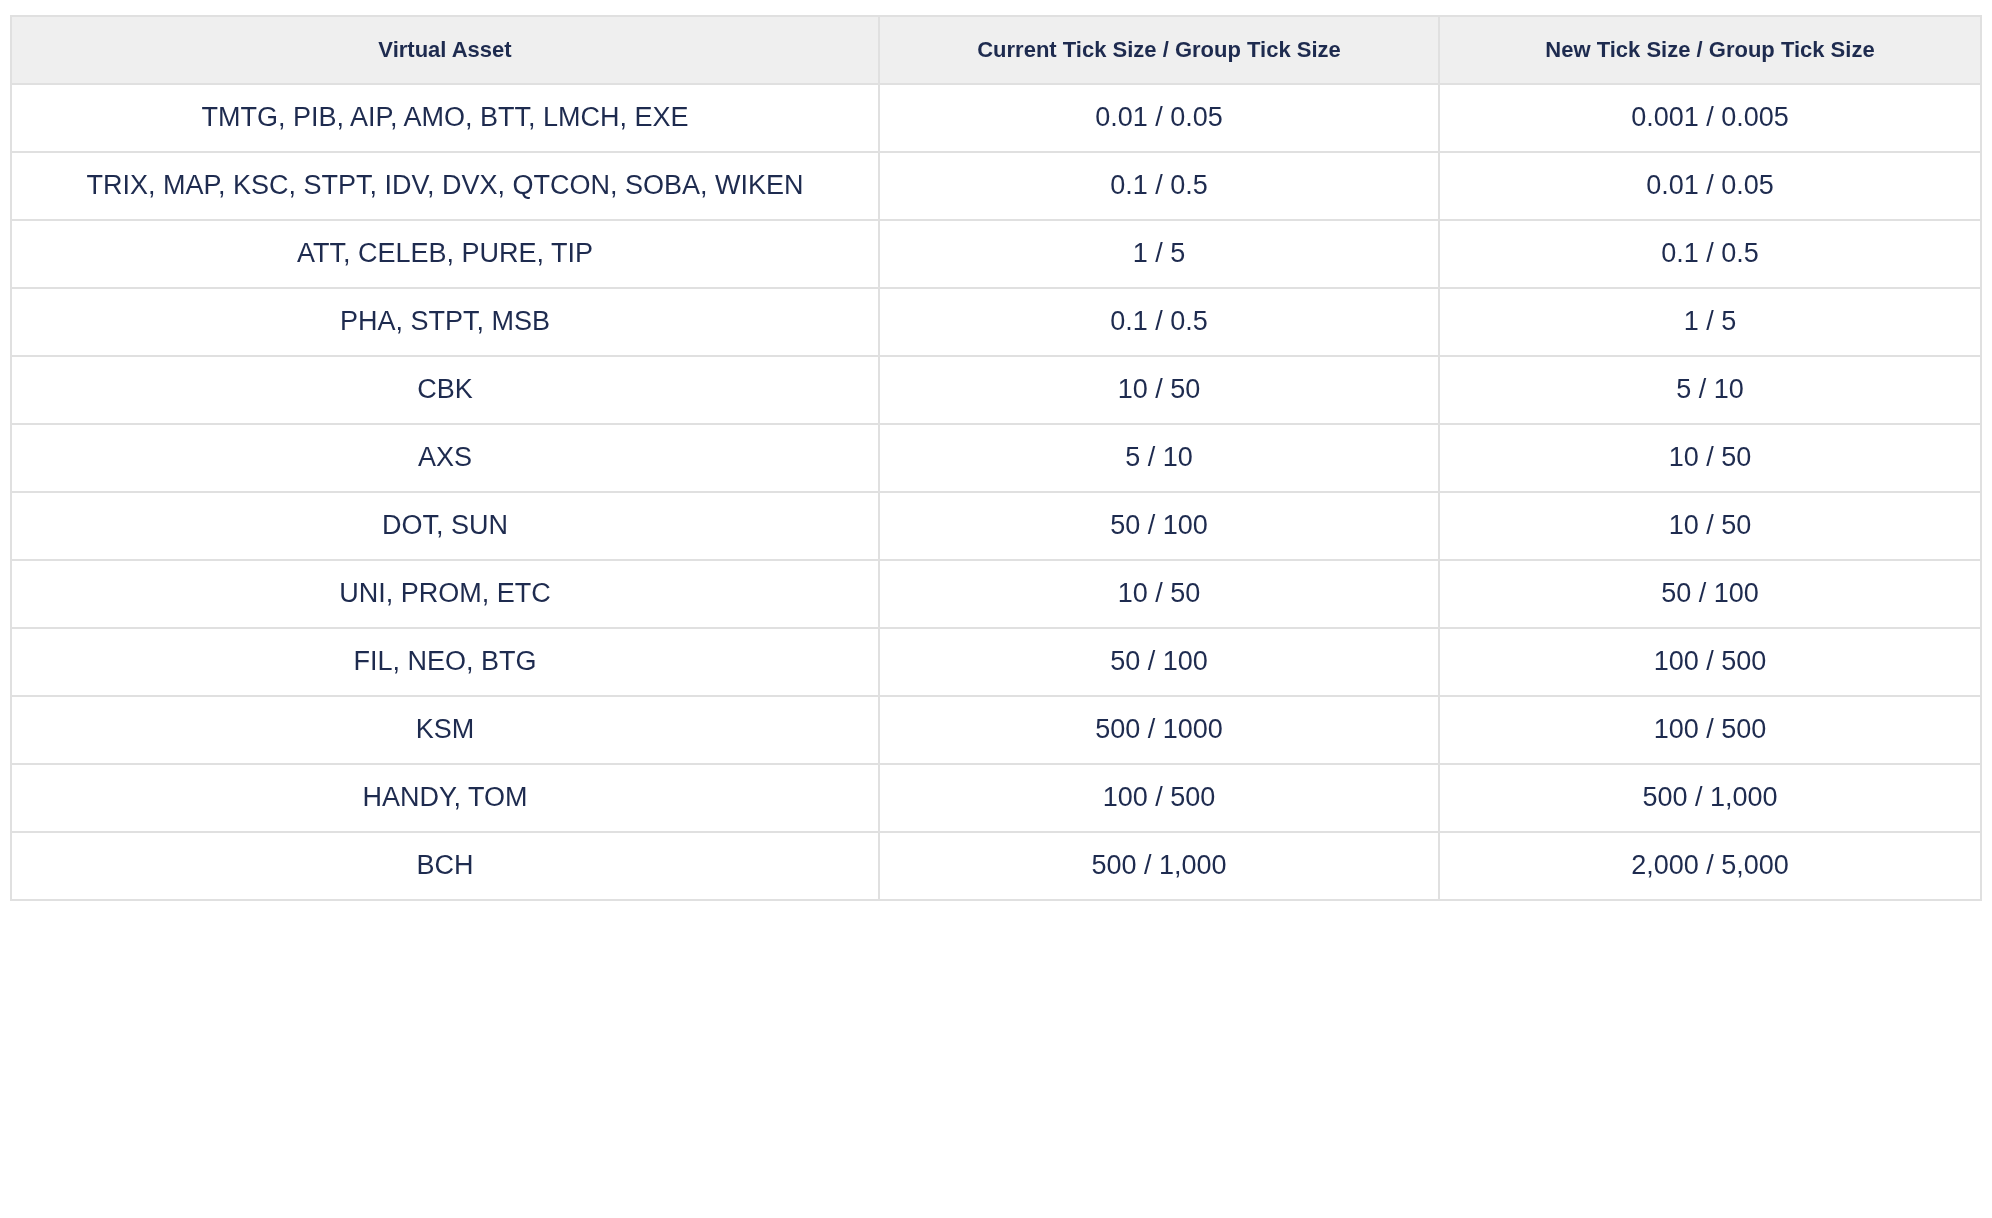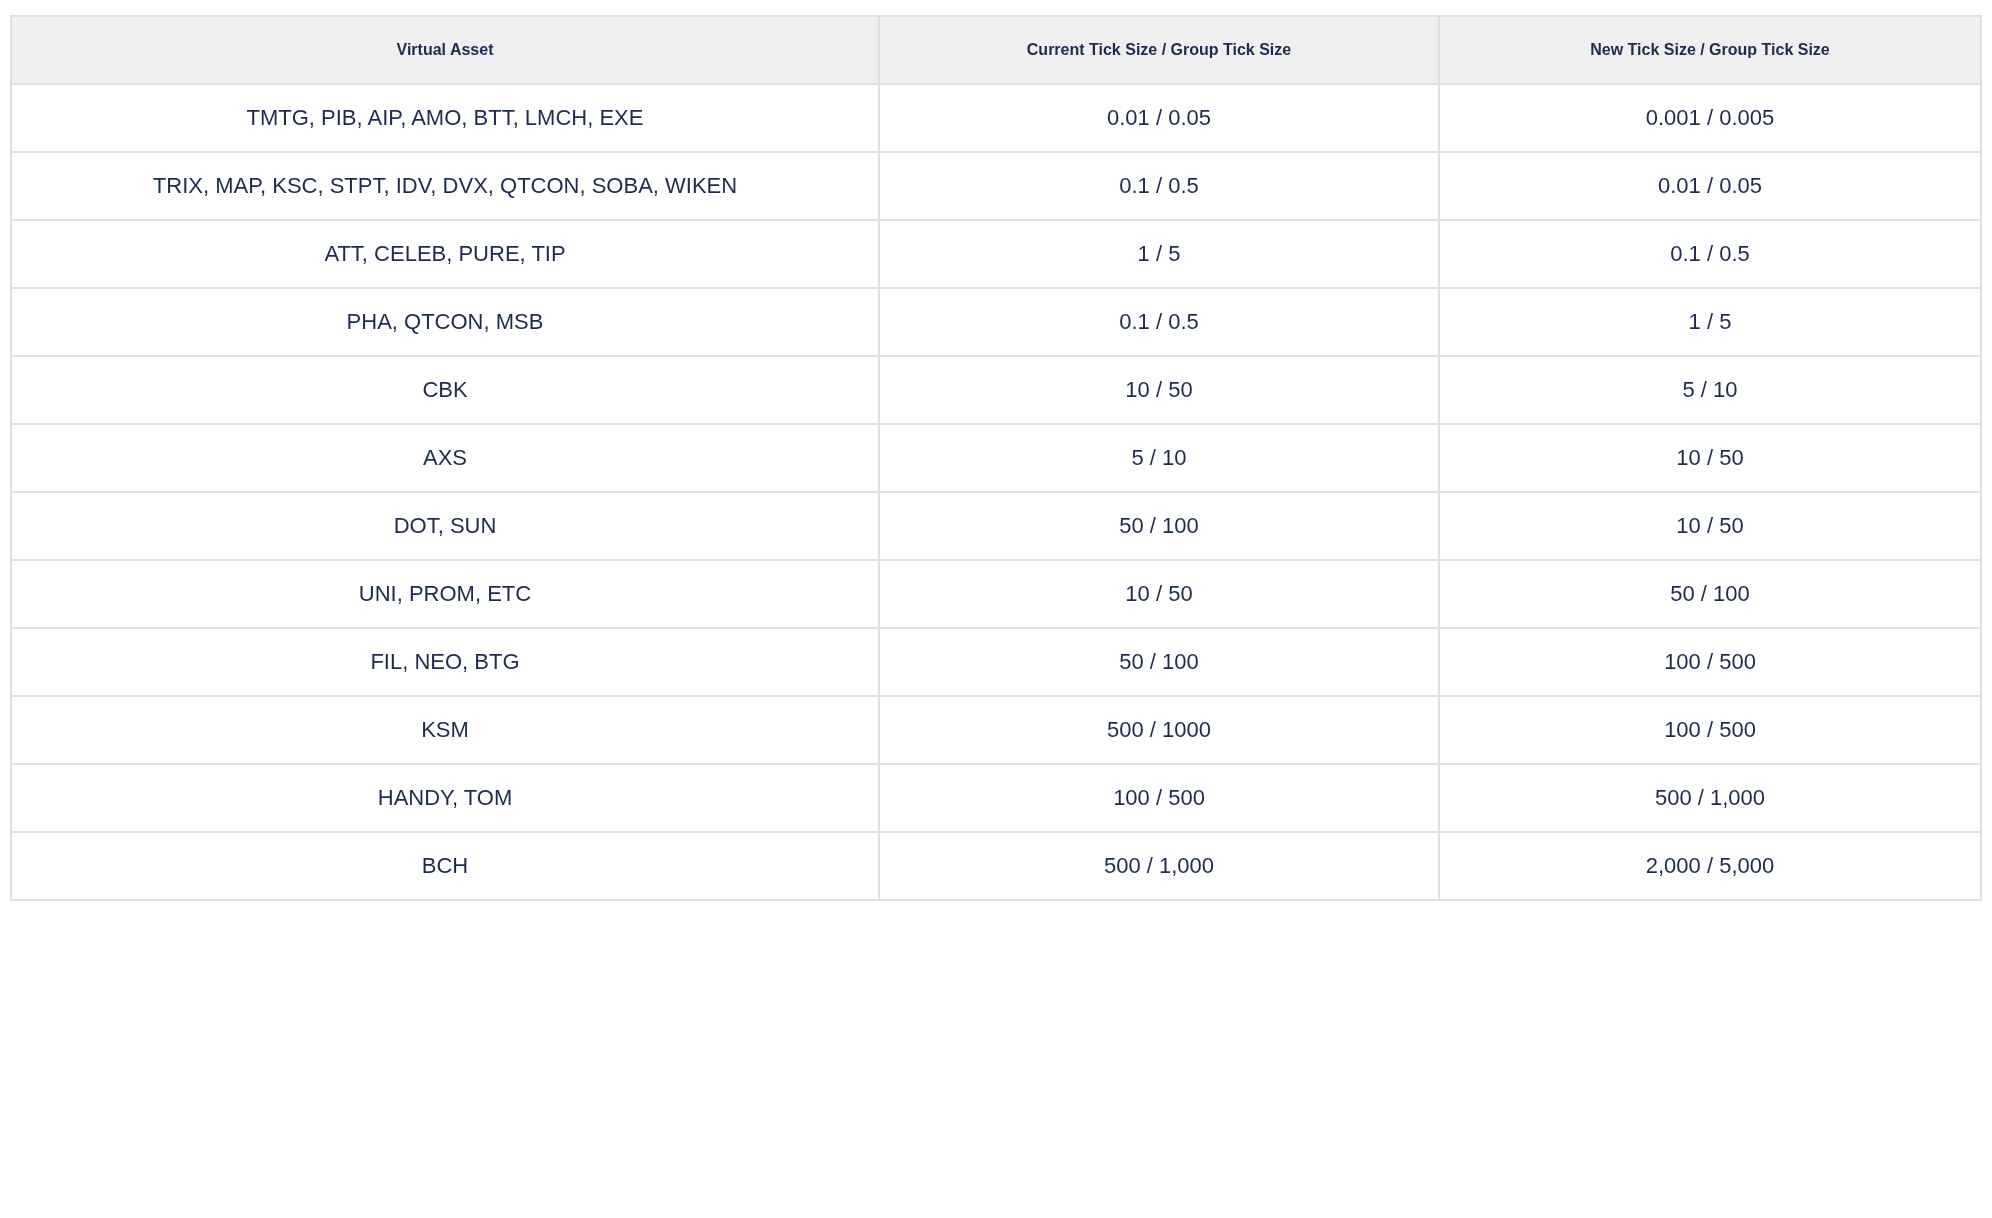--- a/index.html
+++ b/index.html
@@ -24,31 +24,31 @@
   col.c1 { width: 868px; }
   col.c2 { width: 560px; }
   col.c3 { width: 542px; }
   table.tick-table th,
   table.tick-table td {
     border: 2px solid #e0e0e0;
     height: 66px;
     text-align: center;
     vertical-align: middle;
     color: #1e2b4f;
-    font-size: 22px;
+    font-size: 27px;
     line-height: 1.3;
     padding: 0 10px;
     background: #ffffff;
     overflow: hidden;
     white-space: nowrap;
   }
   table.tick-table th {
     background: #efefef;
     font-weight: 700;
-    font-size: 16px;
+    font-size: 22px;
   }
 </style>
 </head>
 <body>
 
 <div class="table-wrap">
   <table class="tick-table">
     <colgroup>
       <col class="c1">
         <col class="c2">
@@ -71,21 +71,21 @@
         <td>TRIX, MAP, KSC, STPT, IDV, DVX, QTCON, SOBA, WIKEN</td>
         <td>0.1 / 0.5</td>
         <td>0.01 / 0.05</td>
       </tr>
       <tr>
         <td>ATT, CELEB, PURE, TIP</td>
         <td>1 / 5</td>
         <td>0.1 / 0.5</td>
       </tr>
       <tr>
-        <td>PHA, QTCON, MSB</td>
+        <td>PHA, STPT, MSB</td>
         <td>0.1 / 0.5</td>
         <td>1 / 5</td>
       </tr>
       <tr>
         <td>CBK</td>
         <td>10 / 50</td>
         <td>5 / 10</td>
       </tr>
       <tr>
         <td>AXS</td>

